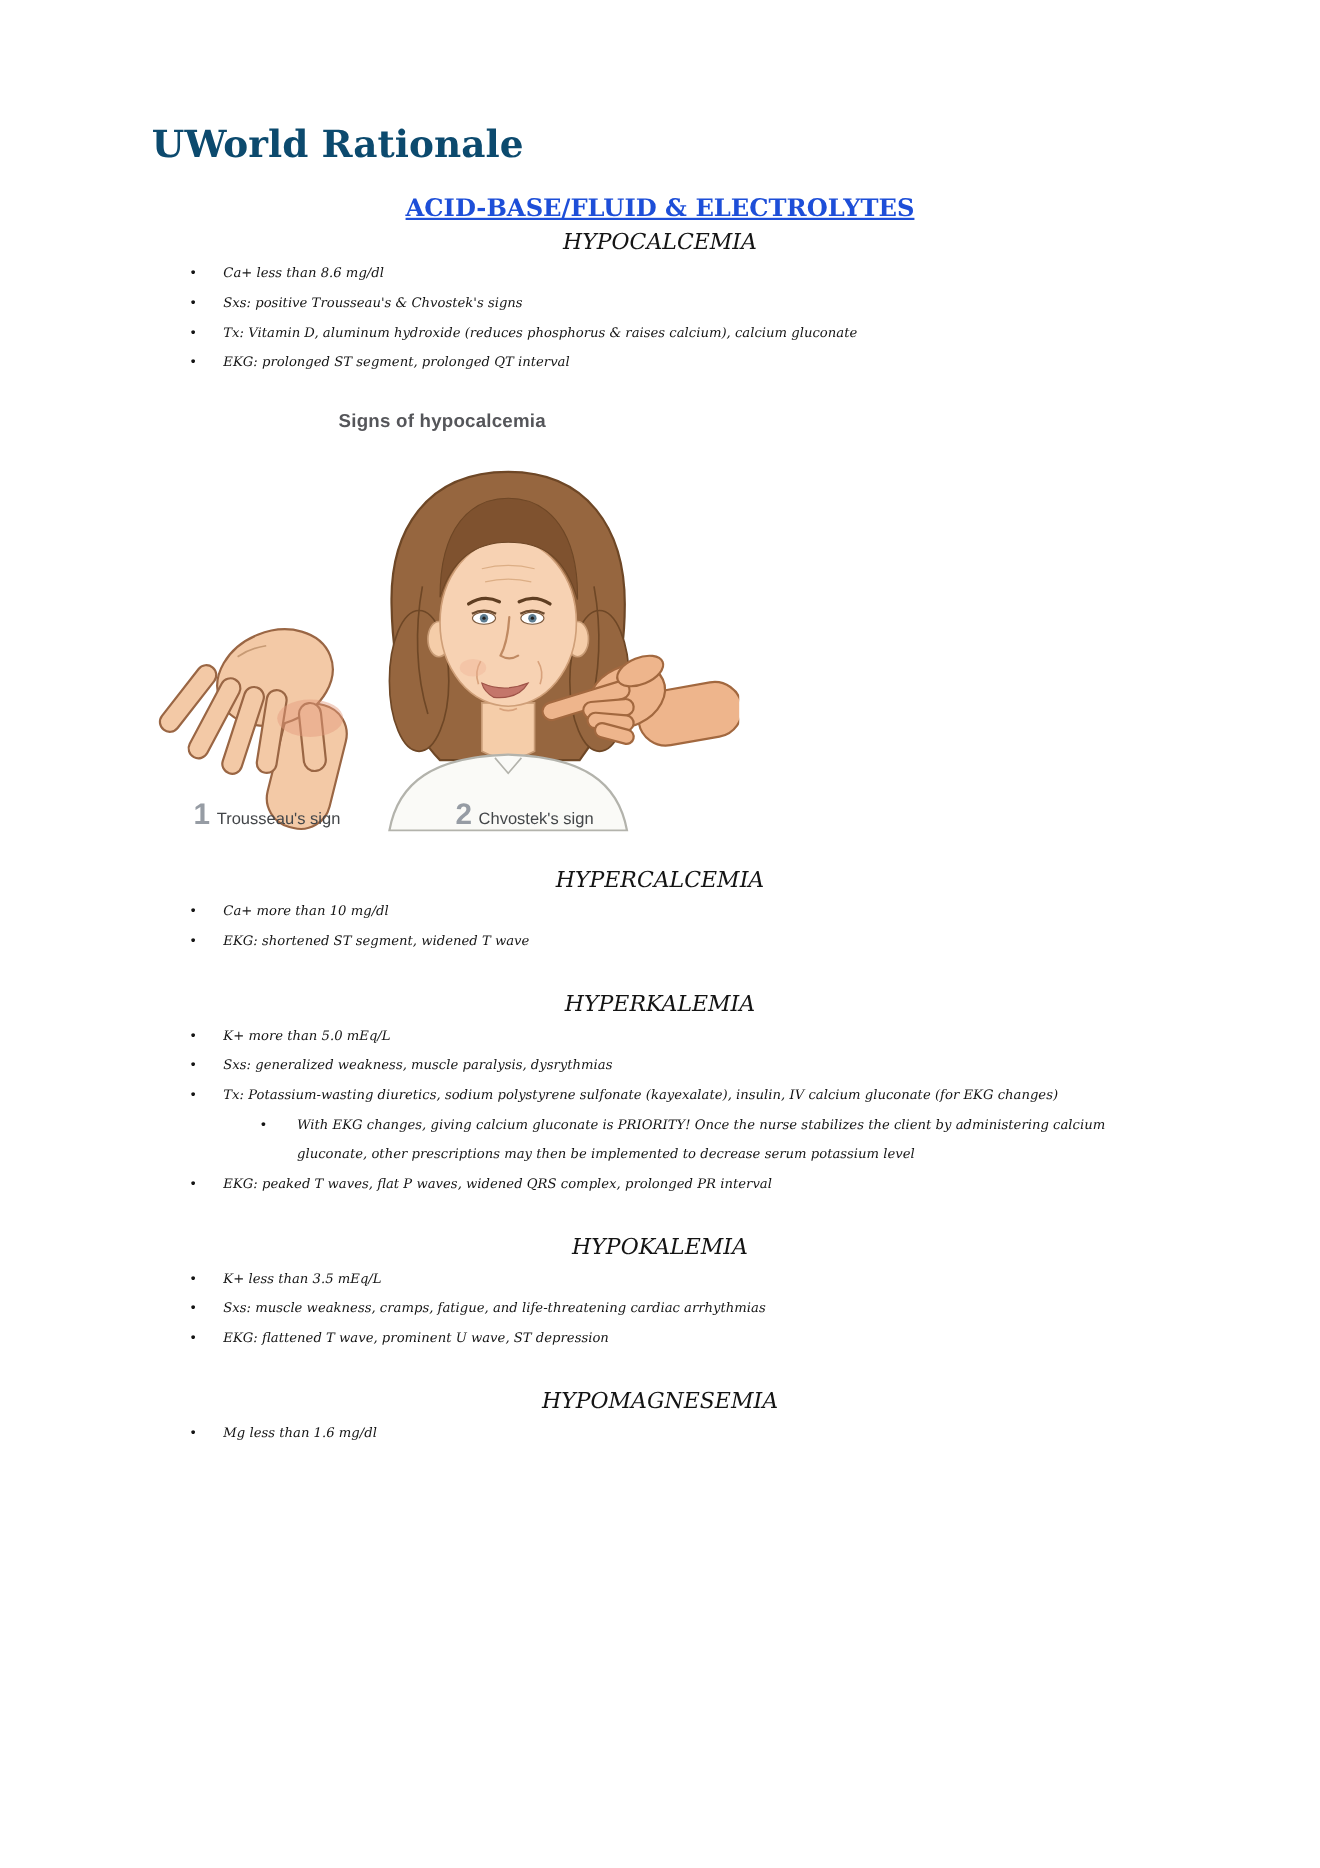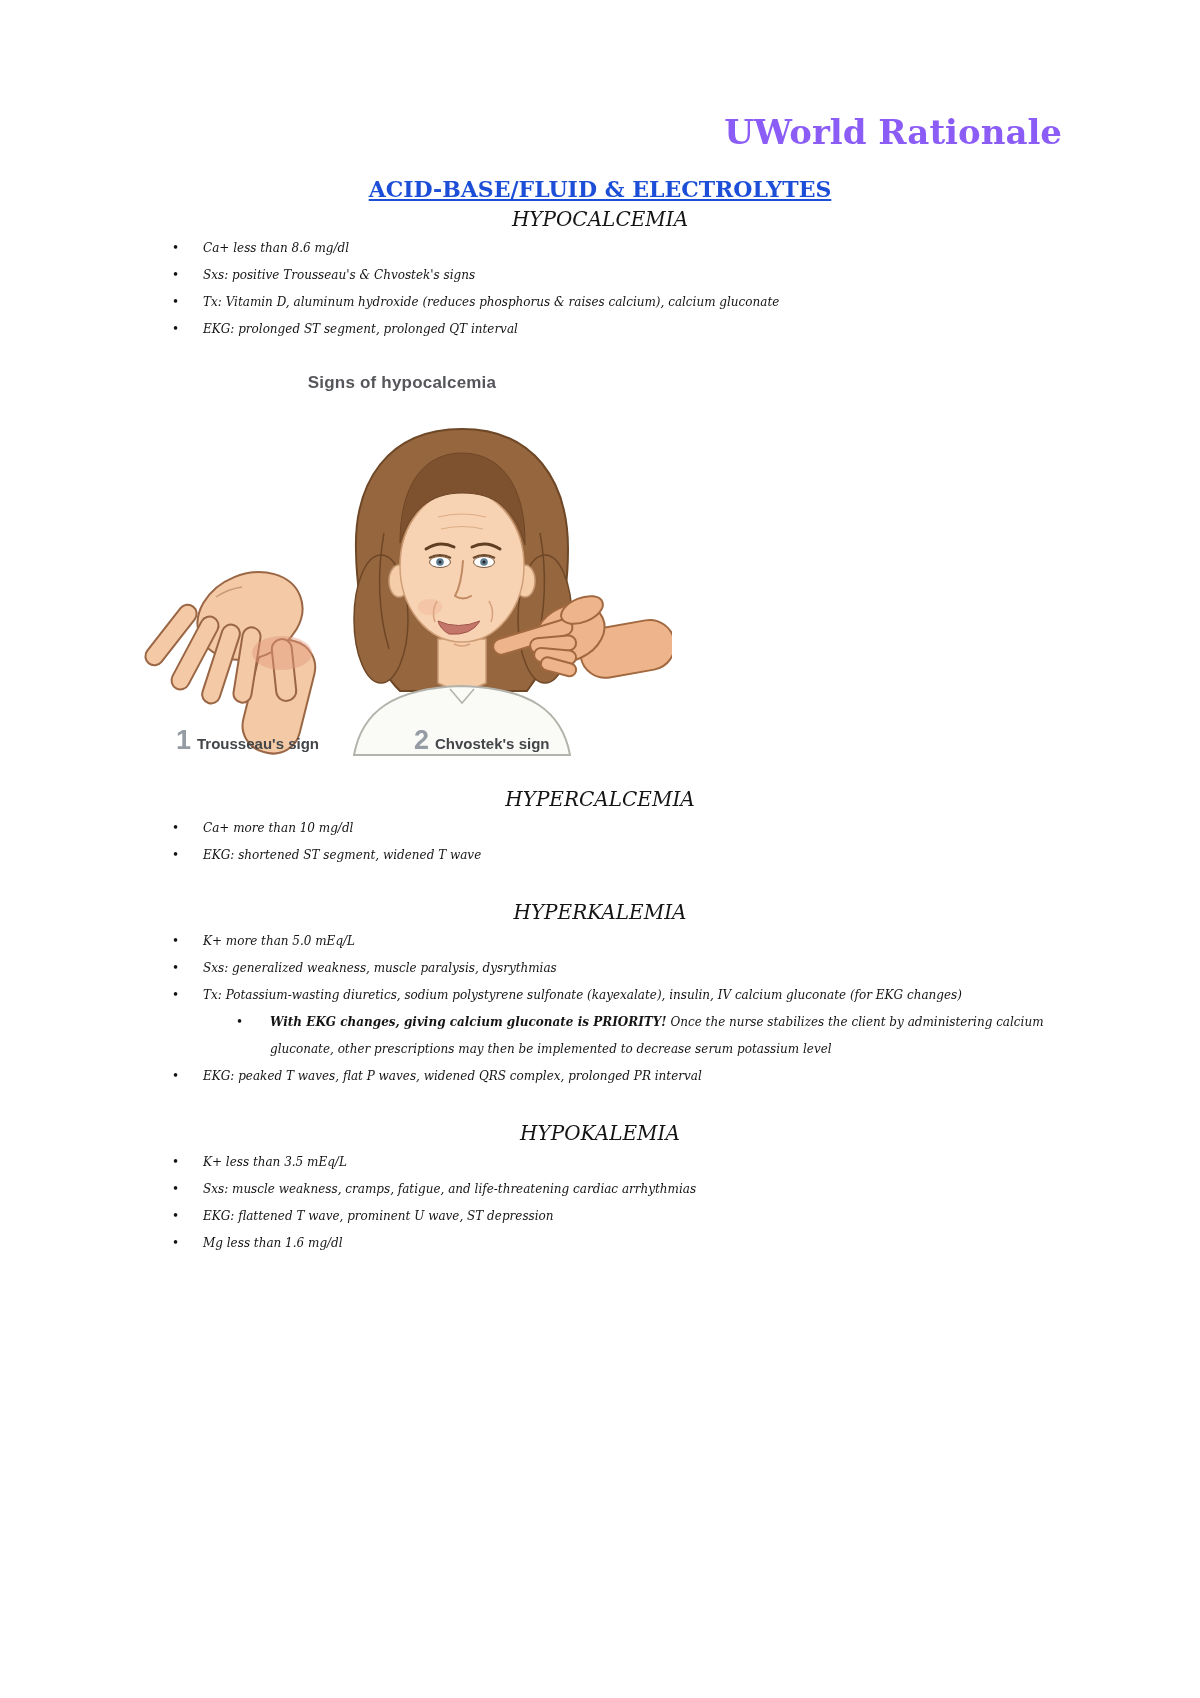--- a/index.html
+++ b/index.html
@@ -5,58 +5,58 @@
   html,body { margin:0; padding:0; background:#ffffff; }
   .page {
     width:1200px; height:1698px; position:relative; overflow:hidden;
     background:#ffffff; color:#141414;
     font-family:"DejaVu Serif", serif; font-style:italic;
   }
   .content { padding:112px 138px 0 138px; }
 
   .doc-title {
     font-style:normal; font-weight:bold; font-size:34px;
-    text-align:right; margin:0 0 24px 0; color:#8b5cf6;
+    text-align:left; margin:0 0 24px 0; color:#0c4a6e;
   }
   .doc-subtitle {
     font-style:normal; font-weight:bold; font-size:22px;
     text-align:center; text-decoration:underline; margin:0 0 4px 0; color:#1d4ed8;
   }
 
   .sec-heading {
     font-size:20px; font-weight:normal; font-style:italic;
     margin:30px 0 2px 0; line-height:27px;text-align:center;
   }
   #sections-top .sec-heading:first-of-type, #sections-top section:first-child .sec-heading { margin-top:2px; }
 
   ul.blist { list-style:none; margin:0; padding:0; font-size:12px; line-height:27px; }
   ul.lvl1 > li { position:relative; padding-left:65px; }
   ul.lvl1 > li::before { content:"\2022"; position:absolute; left:34px; top:0; }
   ul.lvl2 { margin:0; }
   ul.lvl2 > li { position:relative; padding-left:67px; }
   ul.lvl2 > li::before { content:"\2022"; position:absolute; left:33px; top:0; }
-  .b { font-weight:bold; }
+  .b { font-weight:normal; }
 
   
   .figure { position:relative; width:540px; margin:30px 0 8px -6px; }
   .fig-title {
     font-family:"Liberation Sans", sans-serif; font-style:normal; font-weight:bold;
     font-size:17px; color:#55565a; text-align:center; width:540px; margin-bottom:18px;
     letter-spacing:.2px;
   }
   .fig-art { position:relative; width:540px; height:345px; }
   .fig-art svg { display:block; }
   .fig-label {
     position:absolute; bottom:2px; display:flex; align-items:baseline; gap:6px;
     font-family:"Liberation Sans", sans-serif; font-style:normal; white-space:nowrap;
   }
   .fig-label.first { left:44px; }
   .fig-label.second { left:282px; }
   .fig-label .num { font-size:27px; font-weight:bold; color:#969ca4; line-height:1; }
-  .fig-label .cap { font-size:15px; font-weight:bold; color:#434649; }
+  .fig-label .cap { font-size:15px; font-weight:normal; color:#434649; }
 </style>
 </head>
 <body>
 
 <div class="page">
   <div class="content">
 
     <h1 class="doc-title">UWorld Rationale</h1>
     <h2 class="doc-subtitle">ACID-BASE/FLUID &amp; ELECTROLYTES</h2>
 
@@ -176,20 +176,21 @@
         </section>
         <section>
           <h3 class="sec-heading">HYPOKALEMIA</h3>
           <ul class="blist lvl1">
             <li><span>K+ less than 3.5 mEq/L</span></li>
             <li><span>Sxs: muscle weakness, cramps, fatigue, and life-threatening cardiac arrhythmias</span></li>
             <li><span>EKG: flattened T wave, prominent U wave, ST depression</span></li>
           </ul>
         </section>
         <section>
+          <h3 class="sec-heading">HYPOMAGNESEMIA</h3>
           <ul class="blist lvl1">
             <li><span>Mg less than 1.6 mg/dl</span></li>
           </ul>
         </section>
       </div>
 
   </div>
 </div>
 
 </body></html>

